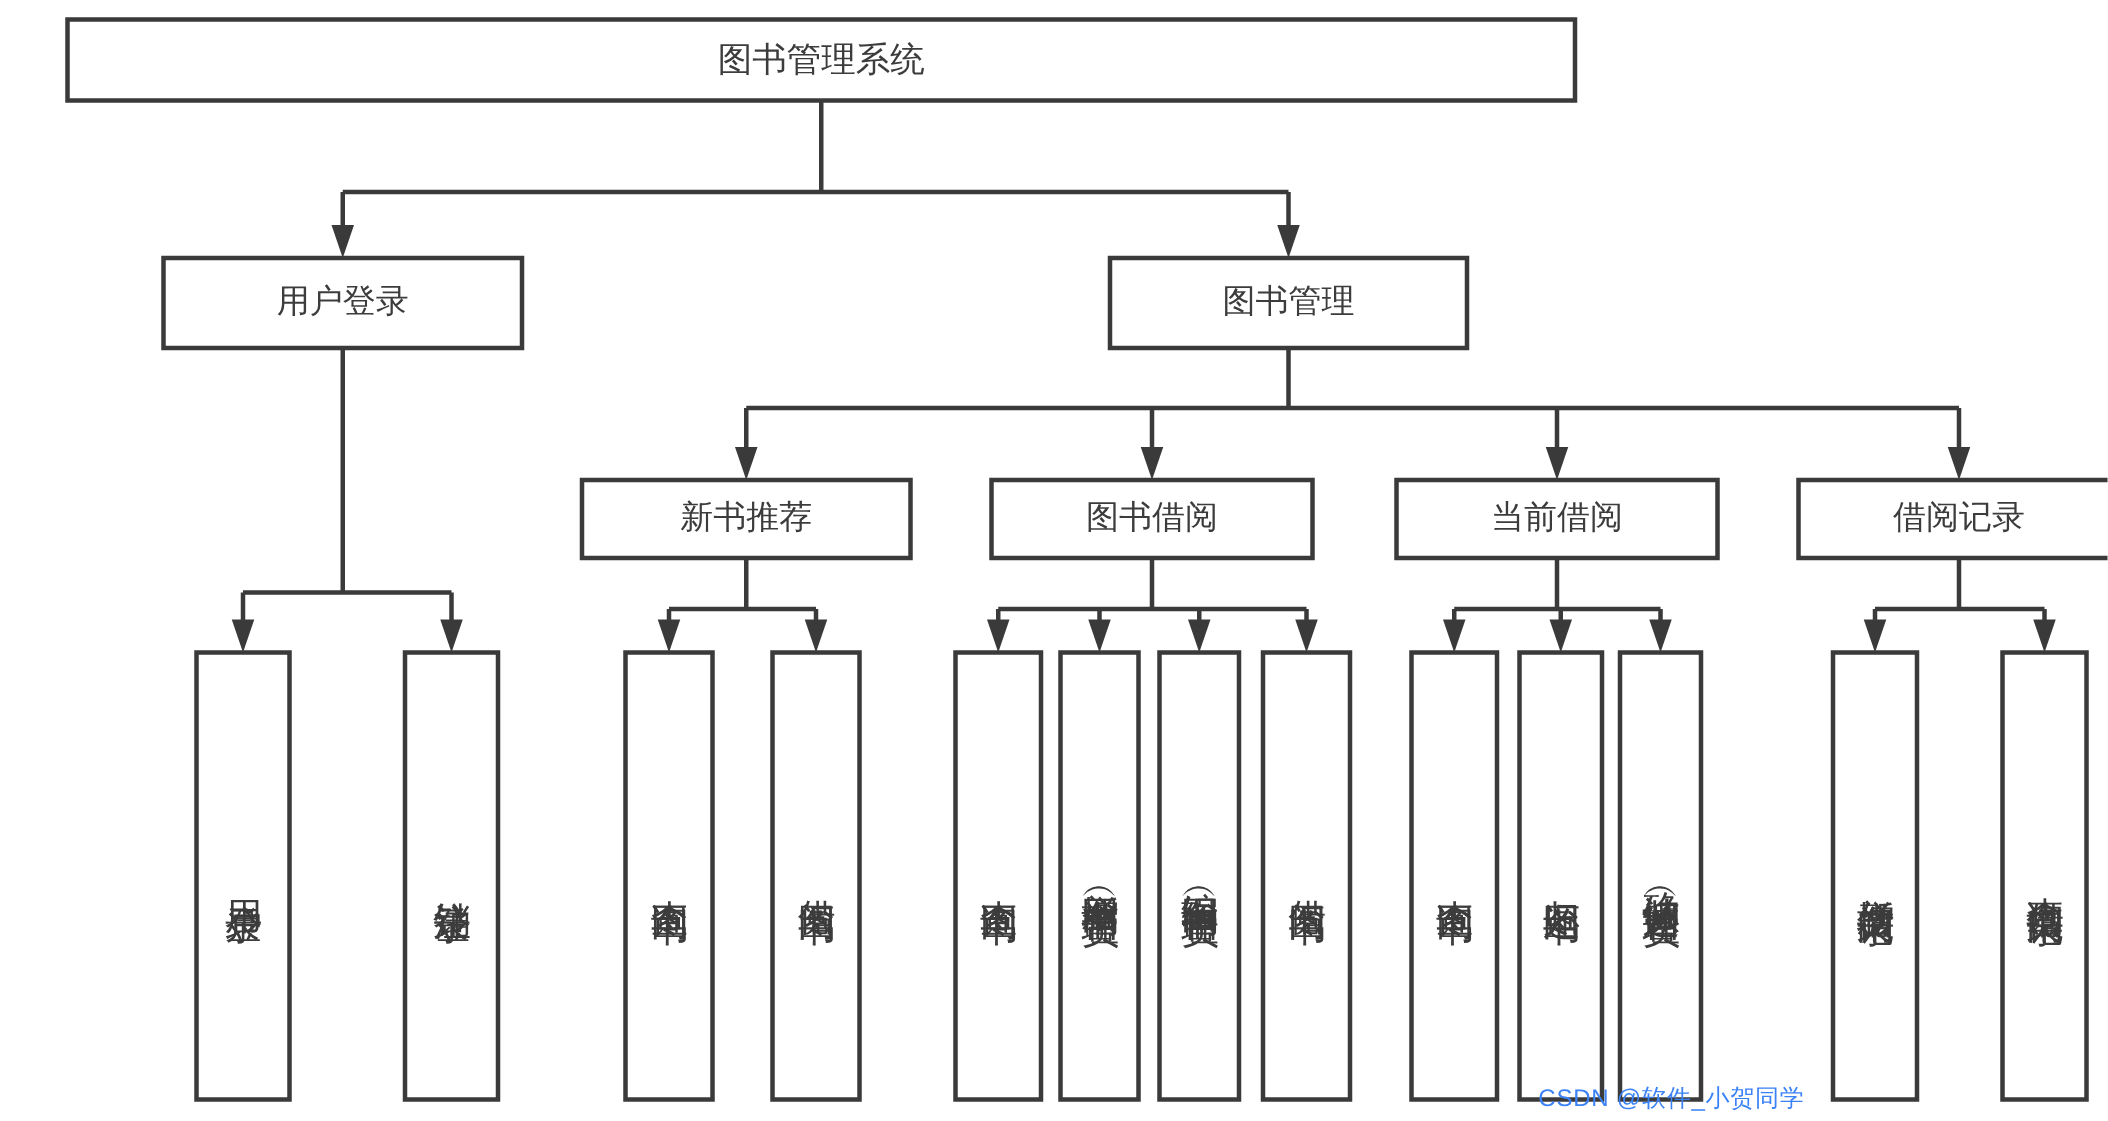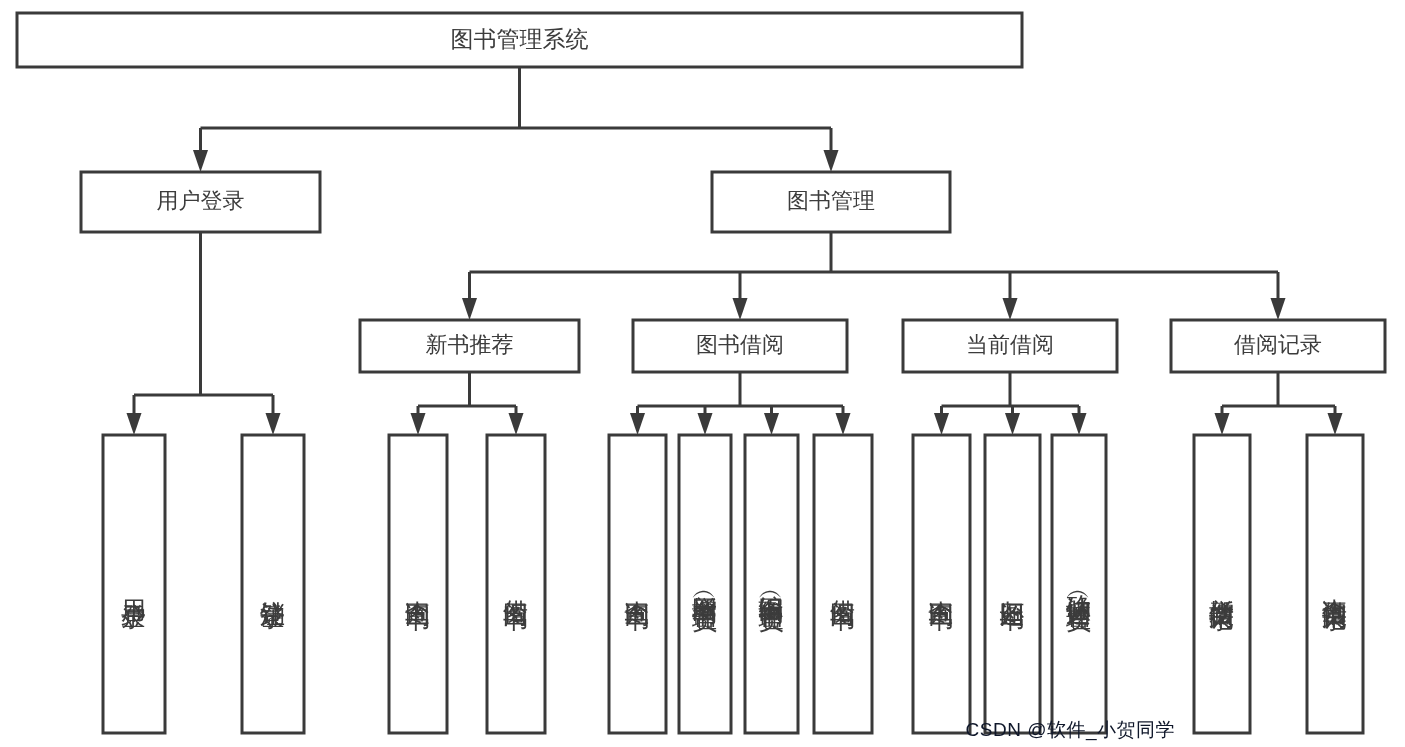--- a/index.html
+++ b/index.html
@@ -10,20 +10,21 @@
   body {
     width: 1405px;
     height: 747px;
     font-family: "Liberation Sans", "DejaVu Sans", sans-serif;
     overflow: hidden;
   }
   #diagram-root {
     position: relative;
     width: 1181px;
     height: 747px;
+    padding-left: 28px;
   }
   svg.diagram {
     display: block;
     width: 1405px;
     height: 747px;
   }
   .node-box {
     fill: #ffffff;
     stroke: #3a3a3a;
     stroke-width: 3;
@@ -60,22 +61,22 @@
     writing-mode: vertical-rl;
     text-orientation: upright;
     text-anchor: middle;
     dominant-baseline: central;
   }
   .watermark {
     position: absolute;
     right: 6px;
     bottom: 4px;
     font-family: "Liberation Sans", "DejaVu Sans", sans-serif;
-    font-size: 19px;
-    color: #0f172a;
+    font-size: 16px;
+    color: #3b82f6;
     white-space: nowrap;
     pointer-events: none;
     letter-spacing: 0.5px;
   }
 </style>
 </head>
 <body>
 
 <div id="diagram-root">
 

